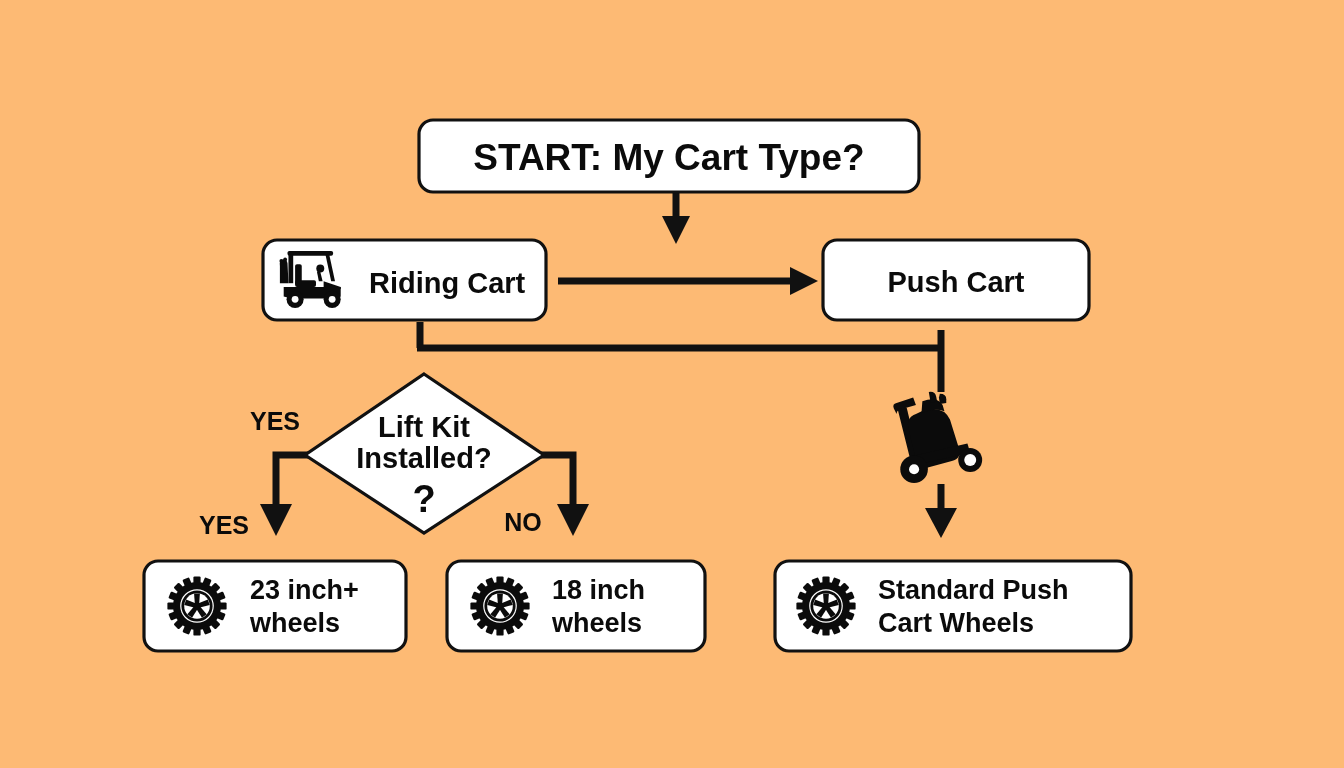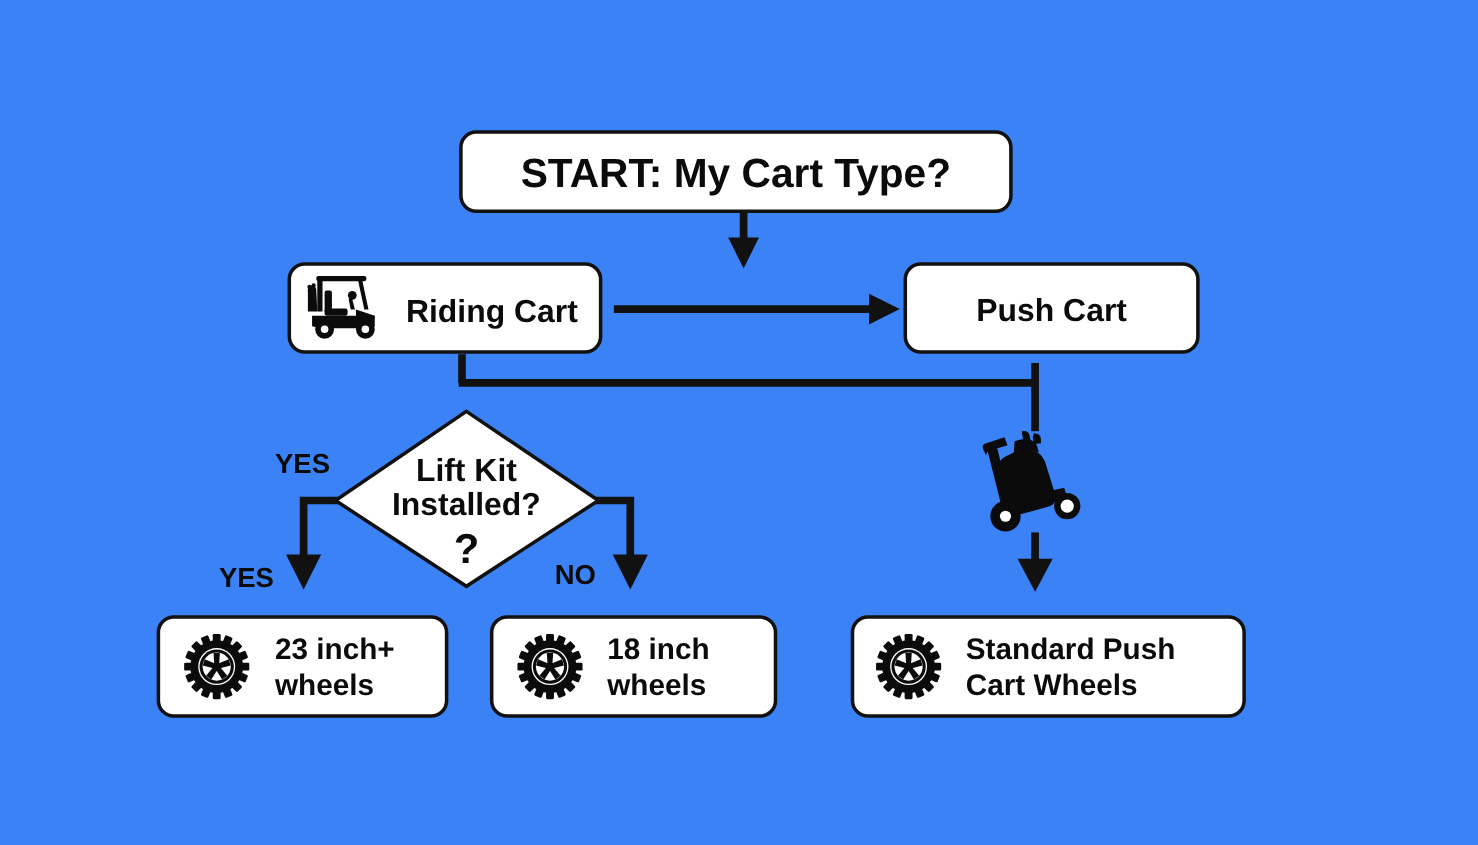--- a/index.html
+++ b/index.html
@@ -10,21 +10,21 @@
   body {
     width: 1344px;
     height: 768px;
     overflow: hidden;
     font-family: "Liberation Sans", sans-serif;
   }
   #canvas {
     position: relative;
     width: 1344px;
     height: 768px;
-    background: #3b82f6;
+    background: #fdba74;
   }
   svg#chart {
     position: absolute;
     top: 0;
     left: 0;
     width: 1344px;
     height: 768px;
     display: block;
   }
   .node-text {

